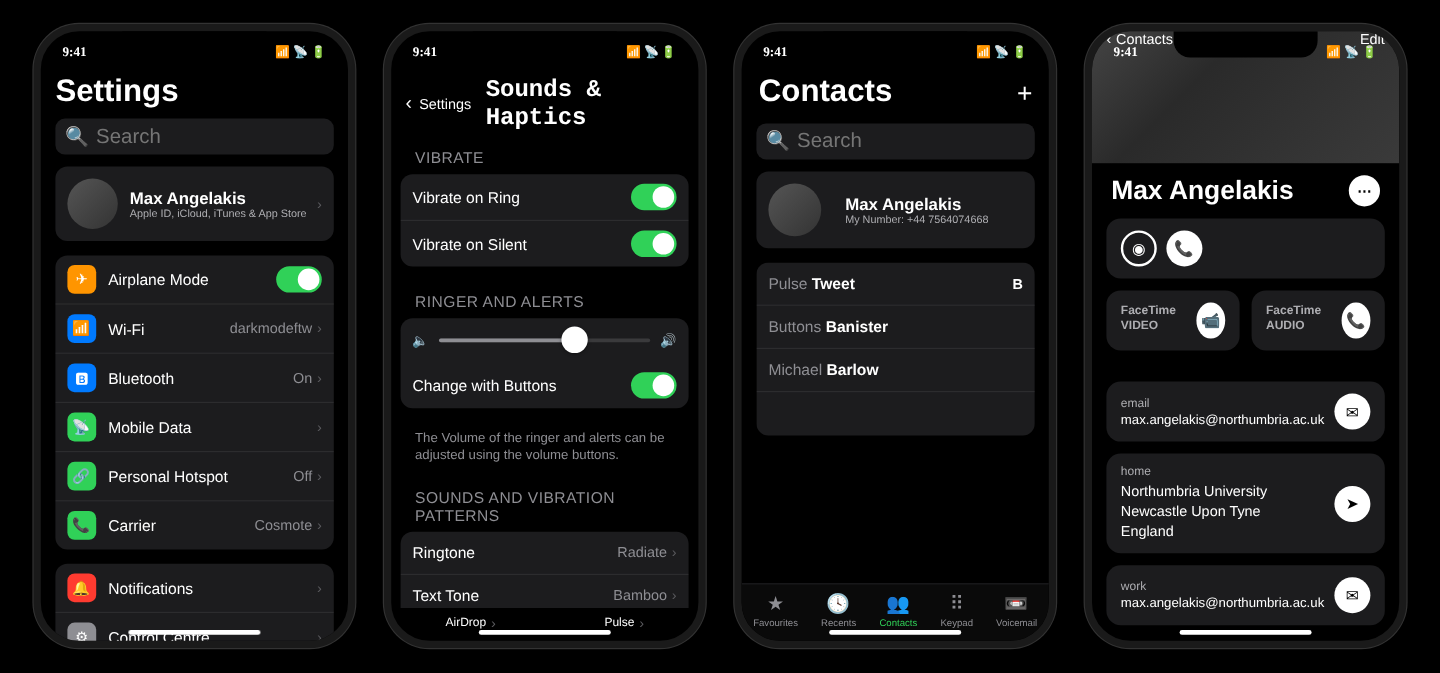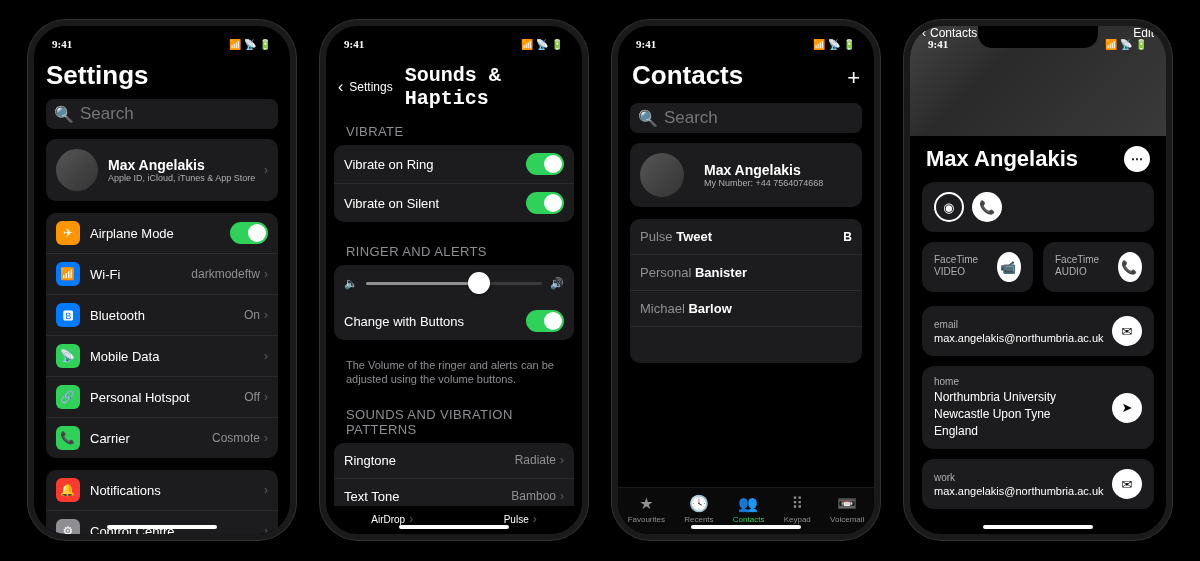--- a/index.html
+++ b/index.html
@@ -62,21 +62,21 @@
   .detail-head h2{font-size:22px;font-weight:700;}
   .circle-btn{width:26px;height:26px;border-radius:50%;background:#fff;display:flex;align-items:center;justify-content:center;color:#000;font-size:12px;font-weight:700;}
   .card{background:#1c1c1e;border-radius:12px;padding:10px 12px;margin-bottom:10px;}
   .card .clabel{font-size:10px;color:#aeaeb2;margin-bottom:2px;}
   .card .cval{font-size:13px;font-weight:500;}
   .card-row{display:flex;justify-content:space-between;align-items:center;}
   .btn-pair{display:flex;gap:8px;}
   .rnd{width:30px;height:30px;border-radius:50%;background:#fff;display:flex;align-items:center;justify-content:center;color:#000;font-size:13px;}
   .rnd.outline{background:transparent;border:2px solid #fff;color:#fff;}
   .two-col{display:flex;gap:10px;margin-bottom:10px;}
-  .two-col .card{flex:1;margin-bottom:4px;}
+  .two-col .card{flex:1;margin-bottom:16px;font-weight:bold;}
   .addr-line{font-size:12px;line-height:1.4;}
   .home-ind{width:110px;height:4px;background:#fff;border-radius:3px;position:absolute;bottom:5px;left:50%;transform:translateX(-50%);}
   .bottom-pair{display:flex;justify-content:space-around;padding:6px 0 8px;font-size:10px;color:#fff;align-items:center;}
   .bottom-pair .item{display:flex;align-items:center;gap:4px;}
 </style>
 </head>
 <body>
 
 <div class="phone">
   <div class="notch"></div>
@@ -275,21 +275,21 @@
           </div>
         </div>
       </div>
       <div id="p3-groups" style="flex:1;overflow:hidden;">
           <div class="section" style="margin-bottom: 8px;">
             <div class="row contact-row">
               <span class="label"><span class="first">Pulse</span> <span class="last">Tweet</span></span>
               <span class="alpha-letter">B</span>
             </div>
             <div class="row contact-row">
-              <span class="label"><span class="first">Personal</span> <span class="last">Banister</span></span>
+              <span class="label"><span class="first">Buttons</span> <span class="last">Banister</span></span>
             </div>
             <div class="row contact-row">
               <span class="label"><span class="first">Michael</span> <span class="last">Barlow</span></span>
             </div>
             <div class="row contact-row"></div>
           </div>
         </div>
     </div>
     <div class="tab-bar" id="p3-tabs">
         <div class="tab">

